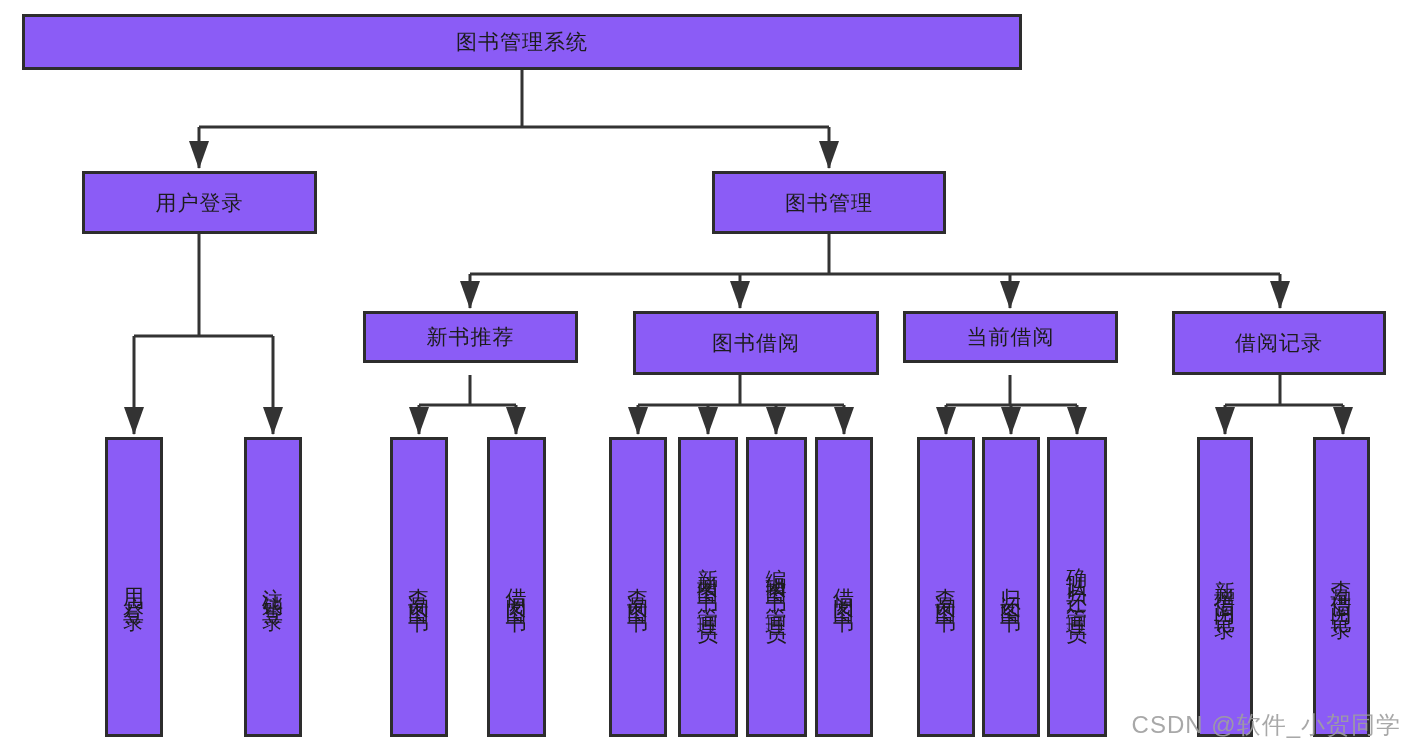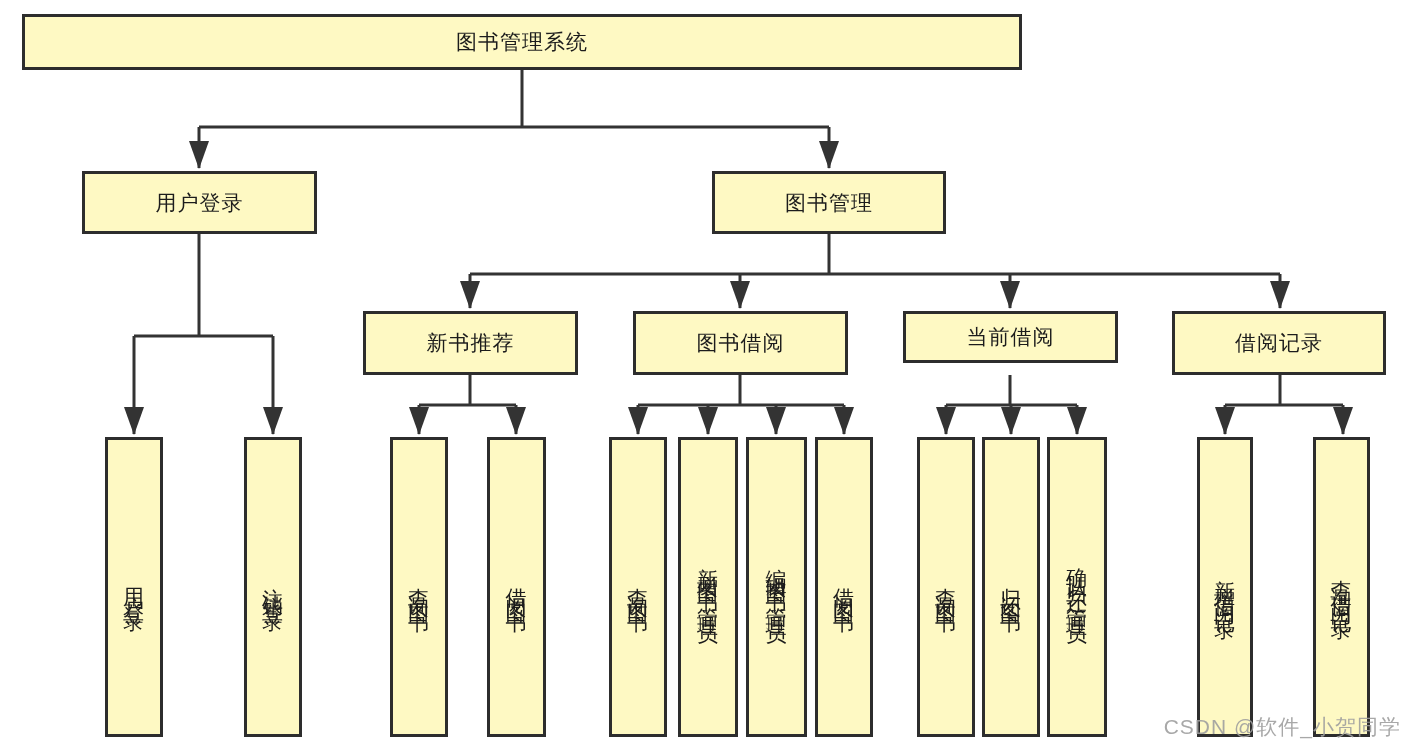--- a/index.html
+++ b/index.html
@@ -7,38 +7,38 @@
     position:relative;
     width:1405px;height:747px;
     background:#ffffff;
     font-family:"Liberation Sans","DejaVu Sans",sans-serif;
     overflow:hidden;
   }
   #wires{position:absolute;left:0;top:0;width:1405px;height:747px;}
   .box{
     position:absolute;
     box-sizing:border-box;
-    background:#fef9c3;
+    background:#8b5cf6;
     border:3px solid #2d2d2d;
     display:flex;align-items:center;justify-content:center;
     color:#1c1c1c;
   }
   .hbox{font-size:21px;letter-spacing:1px;}
   .leaf span{
     writing-mode:vertical-rl;
     text-orientation:mixed;
     font-size:21px;
     letter-spacing:8px;
     line-height:1;
     white-space:nowrap;
   }
   #watermark{
     position:absolute;
     right:4px;bottom:6px;
-    font-size:21px;
+    font-size:24px;
     color:rgba(158,158,158,0.9);
     letter-spacing:1px;
     z-index:5;
   }
 </style>
 </head>
 <body>
 
 <div id="canvas">
 
@@ -89,24 +89,24 @@
     <span>图书管理系统</span>
   </div>
 
   <div class="box hbox" style="left:82px;top:171px;width:235px;height:63px;">
     <span>用户登录</span>
   </div>
   <div class="box hbox" style="left:712px;top:171px;width:234px;height:63px;align-items:center;">
     <span>图书管理</span>
   </div>
 
-  <div class="box hbox" style="left:363px;top:311px;width:215px;height:64px;">
+  <div class="box hbox" style="left:363px;top:311px;width:215px;height:52px;">
     <span>新书推荐</span>
   </div>
-  <div class="box hbox" style="left:633px;top:311px;width:215px;height:64px;">
+  <div class="box hbox" style="left:633px;top:311px;width:246px;height:64px;">
     <span>图书借阅</span>
   </div>
   <div class="box hbox" style="left:903px;top:311px;width:215px;height:52px;">
     <span>当前借阅</span>
   </div>
   <div class="box hbox" style="left:1172px;top:311px;width:214px;height:64px;">
     <span>借阅记录</span>
   </div>
 
   <div class="box leaf" style="left:105px;top:437px;width:58px;height:300px;">

